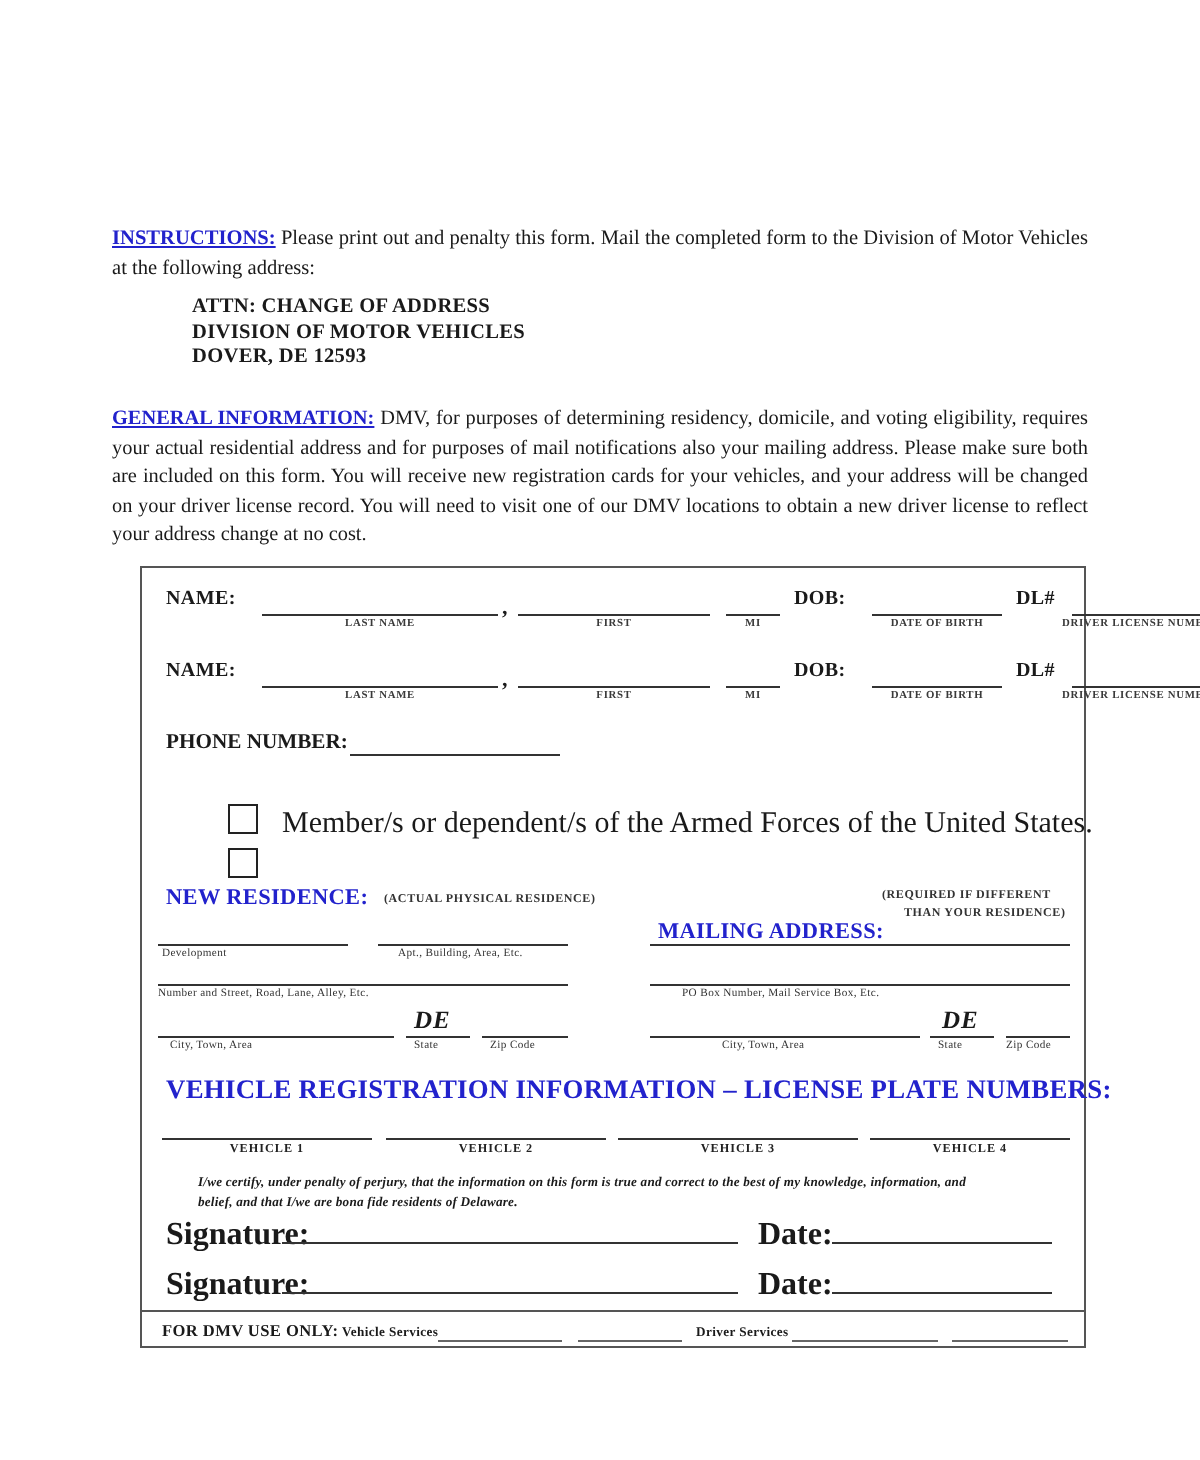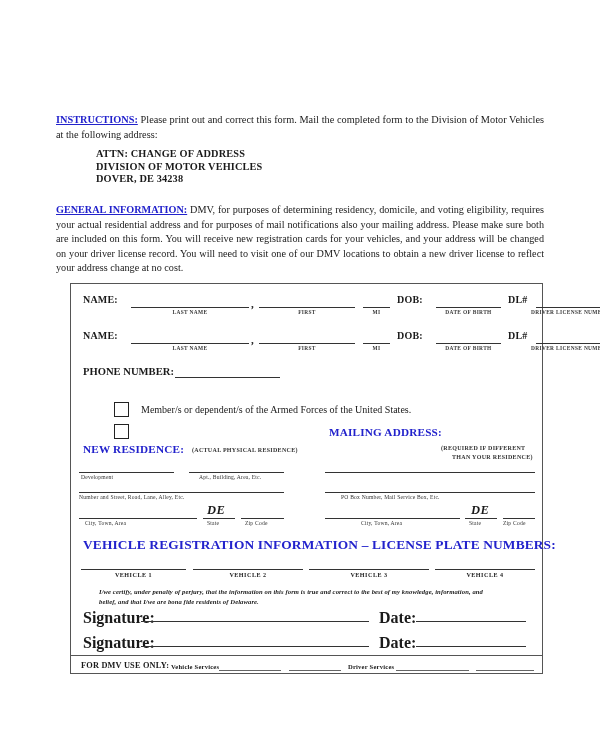--- a/index.html
+++ b/index.html
@@ -116,21 +116,21 @@
   }
 
   .comma {
     position: absolute;
     font-size: 11px;
     font-weight: bold;
   }
 
   .residlist {
     position: absolute;
-    font-size: 10px;
+    font-size: 15px;
     white-space: nowrap;
   }
 
   .checkbox {
     position: absolute;
     width: 15px;
     height: 15px;
     border: 1px solid #222;
     box-sizing: border-box;
     background: #fff;
@@ -229,26 +229,26 @@
     letter-spacing: 0.2px;
     white-space: nowrap;
   }
 </style>
 </head>
 <body>
 
 <div class="page">
 
 
-  <div class="instructions"><span class="lead-label">INSTRUCTIONS:</span><span> Please print out and correct this form. Mail the completed form to the Division of Motor Vehicles at the following address:</span></div>
+  <div class="instructions"><span class="lead-label">INSTRUCTIONS:</span><span> Please print out and penalty this form. Mail the completed form to the Division of Motor Vehicles at the following address:</span></div>
 
   <div class="address-block">
     <div>ATTN: CHANGE OF ADDRESS</div>
     <div>DIVISION OF MOTOR VEHICLES</div>
-    <div>DOVER, DE 34238</div>
+    <div>DOVER, DE 12593</div>
   </div>
 
   <div class="general"><span class="lead-label">GENERAL  INFORMATION:</span><span> DMV, for purposes of determining residency, domicile, and voting eligibility, requires your actual residential address and for purposes of mail notifications also your mailing address. Please make sure both are included on this form. You will receive new registration cards for your vehicles, and your address will be changed on your driver license record. You will need to visit one of our DMV locations to obtain a new driver license to reflect your address change at no cost.</span></div>
 
   <div class="formbox">
 
     <div class="lbl-lg" style="left:12px; top:10px;">NAME:</div>
     <div class="rule" style="left:60px; top:23px; width:118px;"></div>
     <div class="cap" style="left:60px; top:25px; width:118px;">LAST NAME</div>
     <div class="comma" style="left:180px; top:14px;">,</div>
@@ -281,21 +281,21 @@
     <div class="lbl-md" style="left:12px; top:82px;">PHONE NUMBER:</div>
     <div class="rule" style="left:104px; top:93px; width:105px;"></div>
 
     <div class="checkbox" style="left:43px; top:118px;"></div>
     <div class="residlist" style="left:70px; top:120px;">Member/s or dependent/s of the Armed Forces of the United States.</div>
     <div class="checkbox" style="left:43px; top:140px;"></div>
 
     <div class="hdr-blue" style="left:12px; top:159px;">NEW RESIDENCE:</div>
     <div class="hdr-note" style="left:121px; top:163px;">(ACTUAL PHYSICAL RESIDENCE)</div>
 
-    <div class="hdr-blue" style="left:258px; top:142px;">MAILING ADDRESS:</div>
+    <div class="hdr-blue" style="left:258px; top:176px;">MAILING ADDRESS:</div>
     <div class="hdr-note" style="left:370px; top:161px;">(REQUIRED IF DIFFERENT</div>
     <div class="hdr-note" style="left:381px; top:170px;">THAN YOUR RESIDENCE)</div>
 
     <div class="rule" style="left:8px; top:188px; width:95px;"></div>
     <div class="fieldcap" style="left:10px; top:190px;">Development</div>
     <div class="rule" style="left:118px; top:188px; width:95px;"></div>
     <div class="fieldcap" style="left:128px; top:190px;">Apt., Building,  Area, Etc.</div>
     <div class="rule" style="left:254px; top:188px; width:210px;"></div>
 
     <div class="rule" style="left:8px; top:208px; width:205px;"></div>

